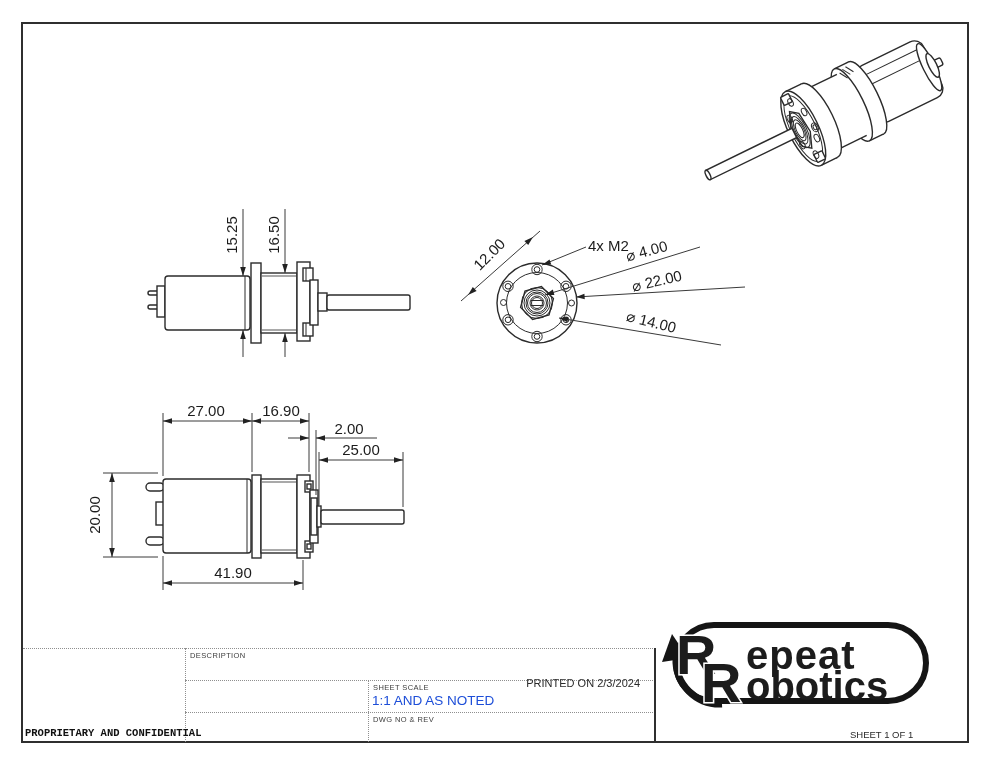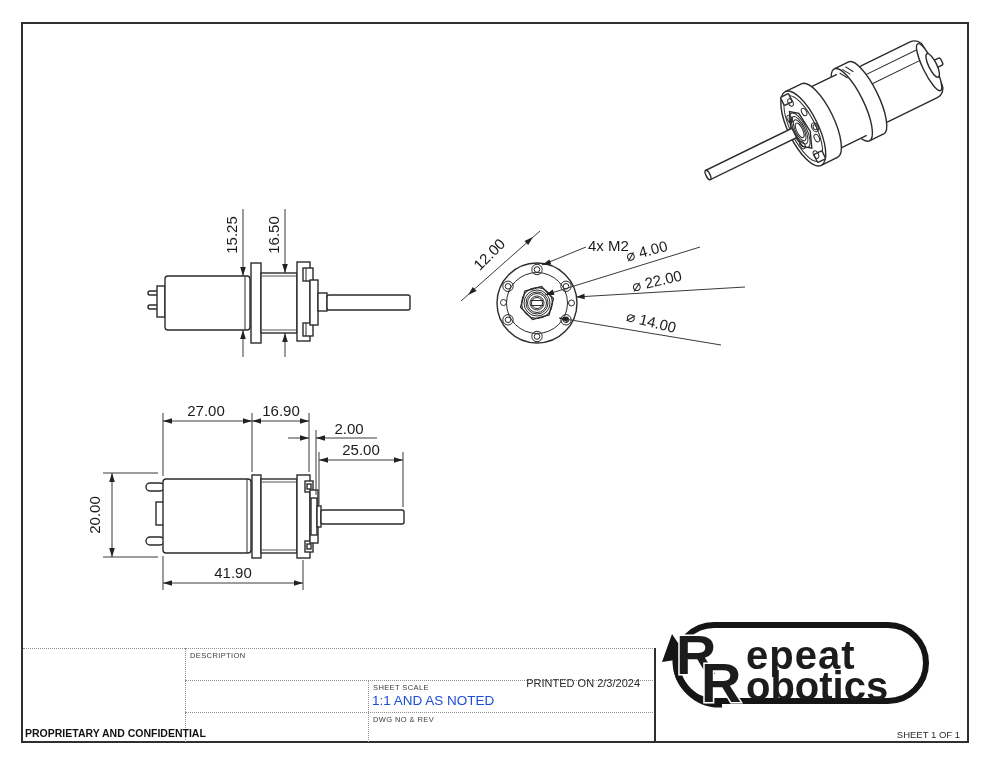--- a/index.html
+++ b/index.html
@@ -12,23 +12,23 @@
   .dot-v{border-left:1px dotted #8f8f8f;width:0;}
   .solid-v{border-left:2px solid #2f2f2f;width:0;}
   .tb-label{font-size:7.5px;letter-spacing:.4px;color:#3c3c3c;}
   .tb-value{color:#1d4ed8;}
   #printed-on{left:440px;top:629px;width:200px;text-align:right;font-size:11px;color:#2a2a2a;margin-top:48px;}
   #desc-label{left:190px;top:651px;}
   #scale-label{left:373px;top:683px;text-align:center;}
   #scale-value{left:372px;top:693px;font-size:13.5px;}
   #dwg-label{left:373px;top:715px;}
   #dwg-value{left:371px;top:721px;font-size:19px;color:#3a3a3a;}
-  #proprietary{left:25px;top:727px;font-size:10.5px;font-weight:bold;color:#111;}
+  #proprietary{left:25px;top:727px;font-size:10.5px;font-weight:bold;color:#111;font-family:Liberation Mono, monospace;}
   #company{left:661px;top:704px;font-size:23.5px;font-weight:bold;color:#111;letter-spacing:-.5px;}
-  #sheet-info{left:850px;top:729px;width:110px;text-align:right;font-size:9.5px;color:#2a2a2a;}
+  #sheet-info{left:850px;top:729px;width:110px;font-size:9.5px;color:#2a2a2a;}
   svg text{font-family:"Liberation Sans","DejaVu Sans",sans-serif;fill:#1c1c1c;}
   .dim{font-size:15px;}
   .part{fill:#ffffff;stroke:#2b2b2b;stroke-width:1.4;}
   .ln{stroke:#2b2b2b;stroke-width:1.4;fill:none;}
   .thin{stroke:#2b2b2b;stroke-width:1;fill:none;}
   .gray{stroke:#a9a9a9;stroke-width:2;fill:none;}
   .dl{stroke:#3a3a3a;stroke-width:1;fill:none;}
   .ar{fill:#222;stroke:none;}
 </style>
 </head>

